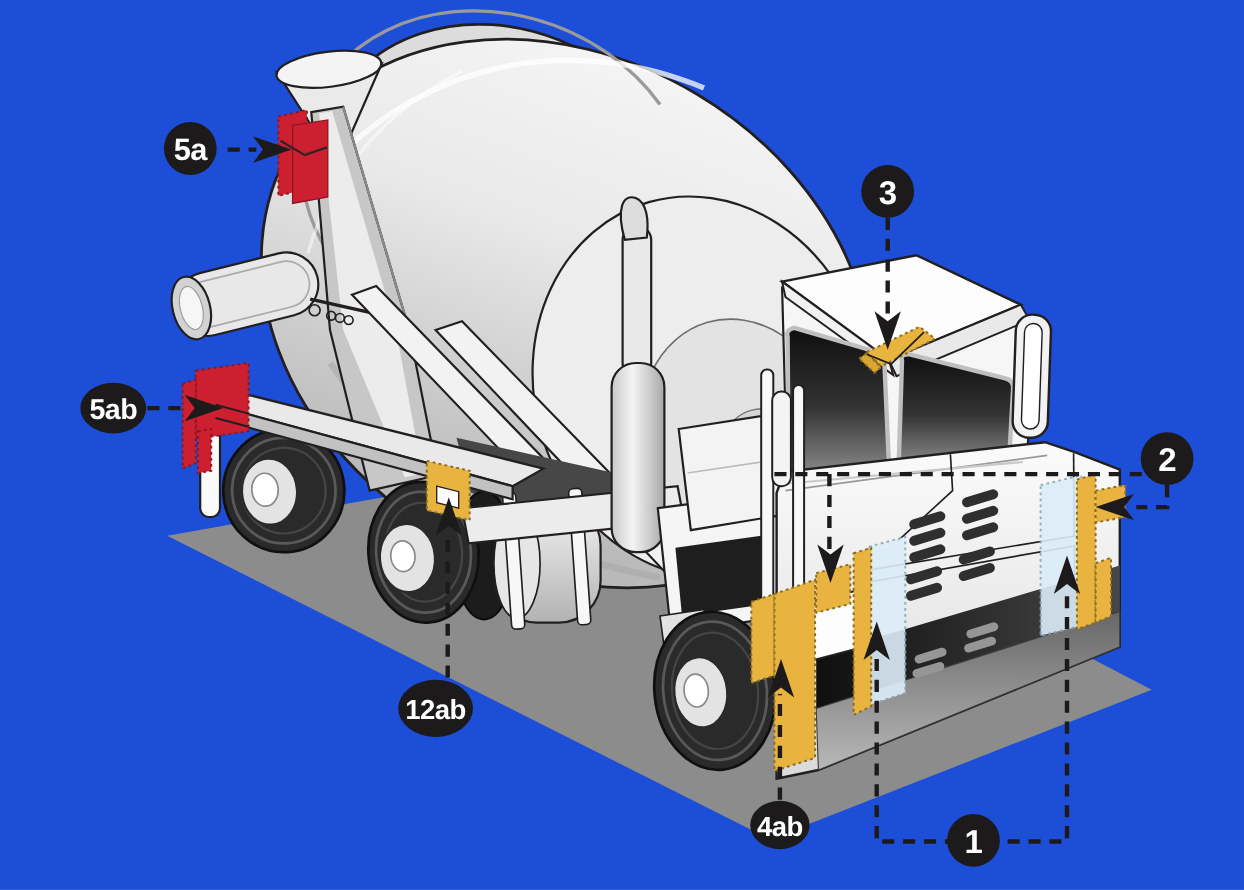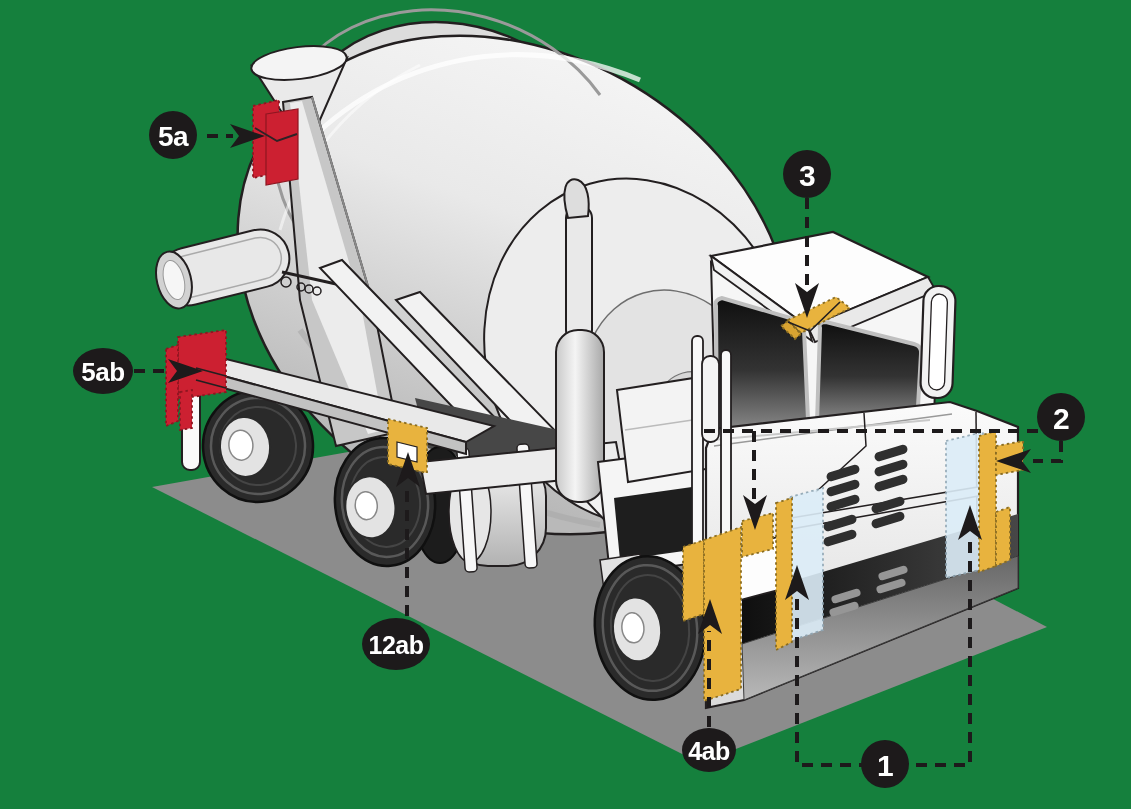--- a/index.html
+++ b/index.html
@@ -1,16 +1,16 @@
 <!DOCTYPE html>
 <html><head>
 <meta charset="utf-8">
 <style>
   html,body{margin:0;padding:0;background:#fff;}
-  .stage{position:relative;width:1131px;height:809px;background:#15803d;overflow:hidden;
+  .stage{position:relative;width:1131px;height:809px;background:#1d4ed8;overflow:hidden;
          font-family:"Liberation Sans",sans-serif;}
   .stage svg{position:absolute;left:0;top:0;}
   .outline{stroke:#231f20;}
   .dash{stroke:#1d1a1b;stroke-width:4;fill:none;stroke-dasharray:11 8;}
   .ah{fill:#1d1a1b;stroke:none;}
   .dot-y{stroke:#8a6d22;stroke-width:1.8;stroke-dasharray:2.5 3;}
   .dot-r{stroke:#8e1621;stroke-width:1.8;stroke-dasharray:2.5 3;}
   .dot-b{stroke:#8fa6b4;stroke-width:1.8;stroke-dasharray:2.5 3;}
   .badge-t{fill:#ffffff;font-weight:bold;text-anchor:middle;letter-spacing:-0.5px;
            font-family:"Liberation Sans",sans-serif;}

